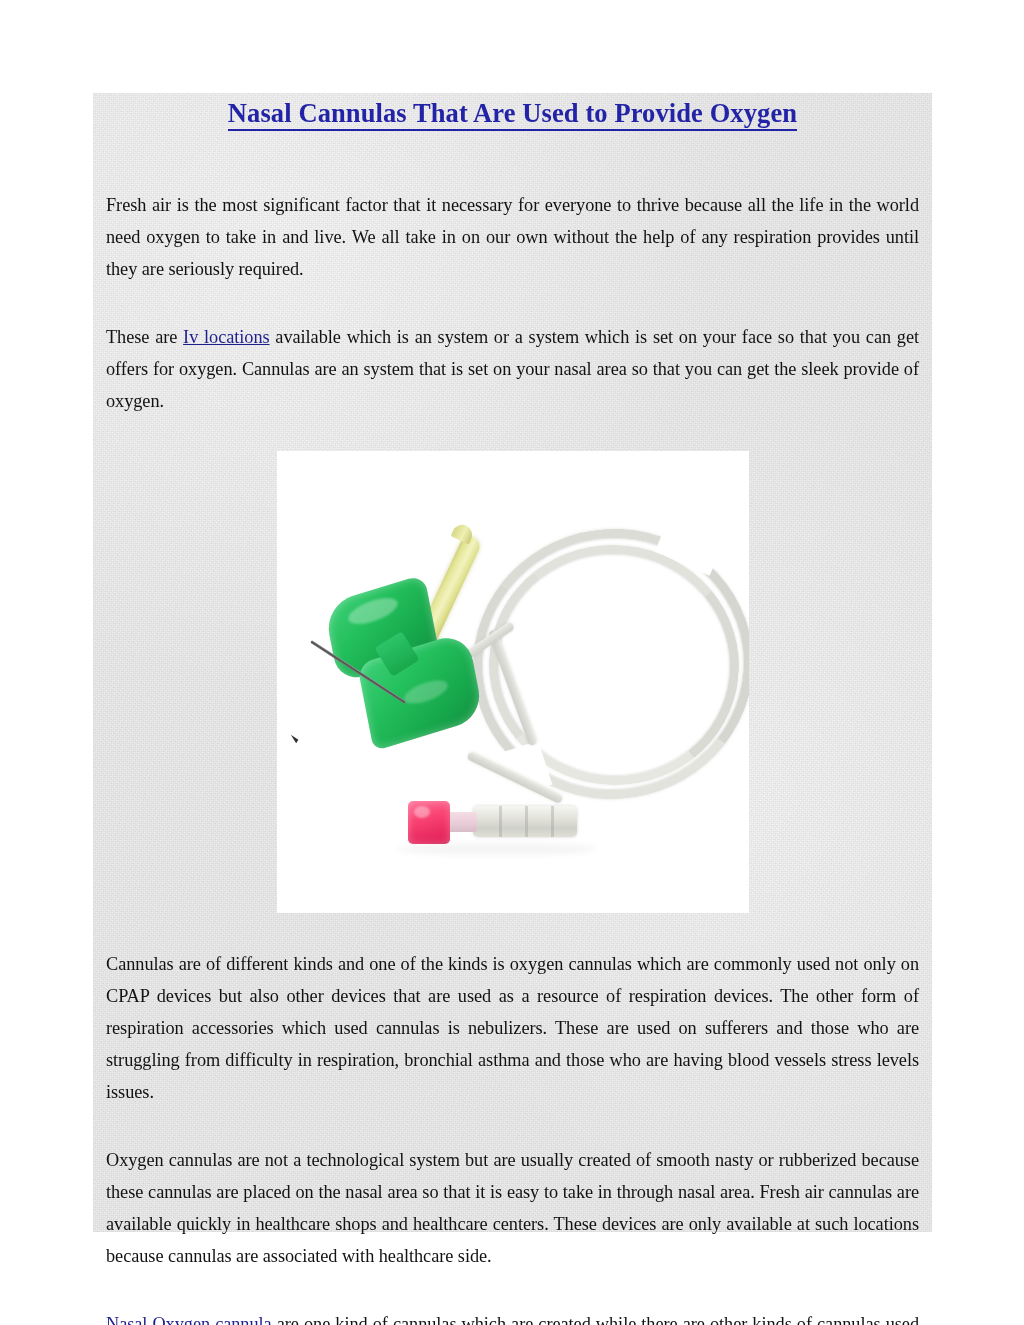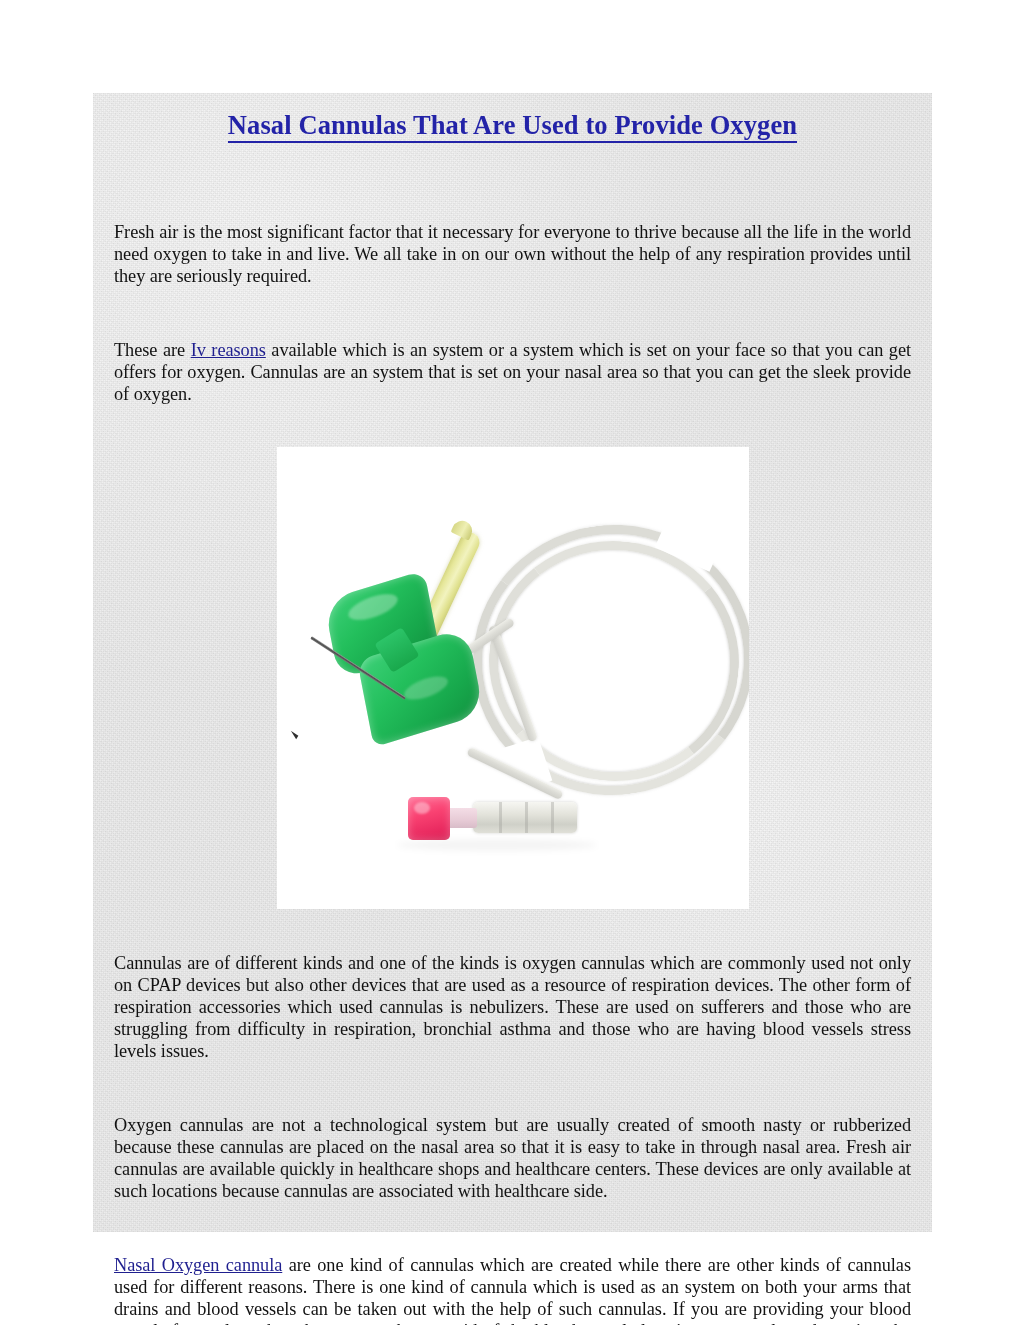--- a/index.html
+++ b/index.html
@@ -26,42 +26,42 @@
       repeating-linear-gradient(37deg, rgba(0,0,0,.022) 0 1px, rgba(255,255,255,.024) 1px 3px),
       repeating-linear-gradient(126deg, rgba(0,0,0,.020) 0 1px, rgba(255,255,255,.022) 1px 3px),
       radial-gradient(circle at 22% 14%, rgba(255,255,255,.55), rgba(0,0,0,0) 38%),
       radial-gradient(circle at 78% 62%, rgba(255,255,255,.45), rgba(0,0,0,0) 42%);
     box-sizing:border-box;
     padding:0 2px;
   }
 
   
   .doc-title{
-    margin:16px;
+    margin:4px;
     padding-top:1px;
     text-align:center;
     font-size:26.5px;
     line-height:1.18;
     font-weight:bold;
     color:#2323a8;
     letter-spacing:.1px;
   }
   .doc-title .t-underline{
     border-bottom:2px solid #2323a8;
     padding-bottom:1px;
   }
 
   
   .doc-body{
     padding:0 3px 0 3px;
   }
   p.para{
-    margin:16px;
+    margin:8px;
     font-size:18.3px;
-    line-height:22px;
+    line-height:32px;
     color:#121212;
     text-align:justify;
     text-justify:inter-word;
     letter-spacing:-.05px;
   }
   .gap-title-p1{height:48px;}
   .gap-p{height:20px;}
 
   a.doclink{
     color:#1f1f8f;
@@ -305,21 +305,21 @@
   </h1>
 
   <div class="gap-title-p1"></div>
 
   <div class="doc-body">
 
     <p class="para">Fresh air is the most significant factor that it necessary for everyone to thrive because all the life in the world need oxygen to take in and live. We all take in on our own without the help of any respiration provides until they are seriously required.</p>
 
     <div class="gap-p"></div>
 
-    <p class="para"><span>These are </span><a class="doclink" href="#">Iv reasons</a><span> available which is an system or a system which is set on your face so that you can get offers for oxygen. Cannulas are an system that is set on your nasal area so that you can get the sleek provide of oxygen.</span></p>
+    <p class="para"><span>These are </span><a class="doclink" href="#">Iv locations</a><span> available which is an system or a system which is set on your face so that you can get offers for oxygen. Cannulas are an system that is set on your nasal area so that you can get the sleek provide of oxygen.</span></p>
 
     <div class="figure-wrap">
       <div class="photo">
 
         <div class="tube-loop tube-outer"></div>
         <div class="tube-loop tube-inner"></div>
         <div class="tube-mask mask-a"></div>
         <div class="tube-mask mask-b"></div>
         <div class="tube-tail"></div>
         <div class="tube-tail2"></div>

